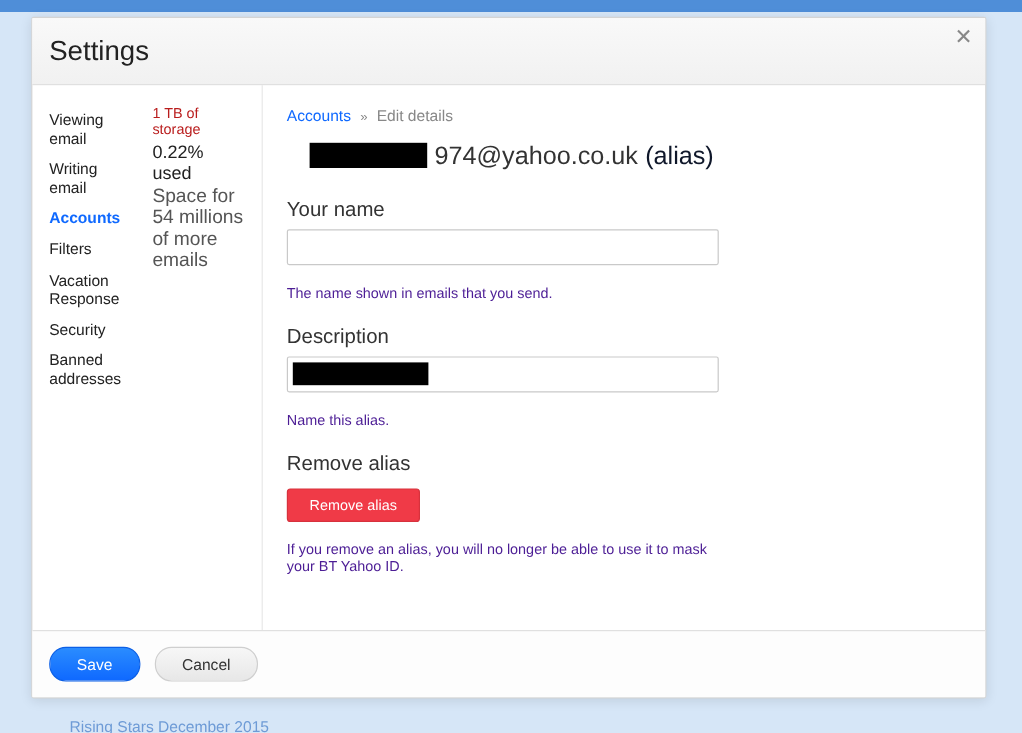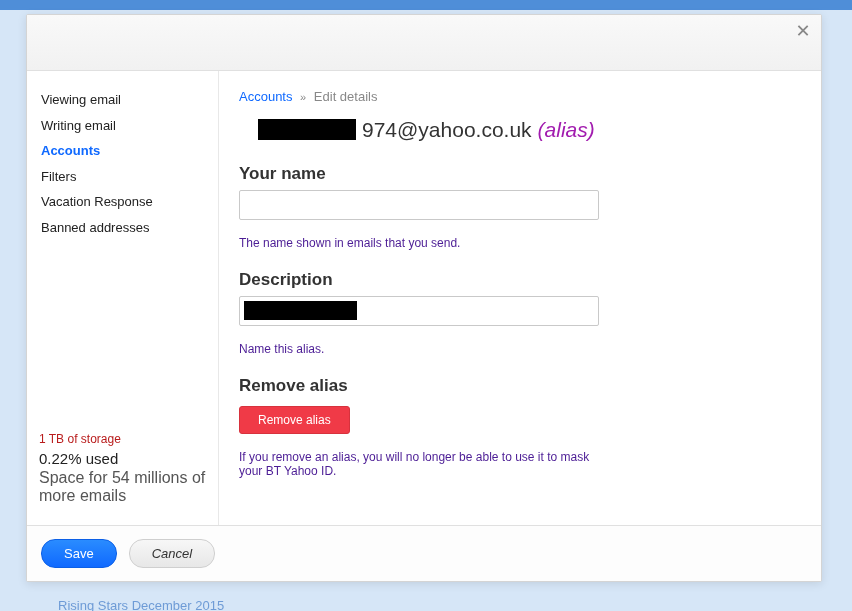--- a/index.html
+++ b/index.html
@@ -58,21 +58,21 @@
   .modal-body {
     flex: 1;
     display: flex;
     min-height: 0;
   }
   .sidebar {
     width: 192px;
     border-right: 1px solid #e8e8e8;
     padding: 16px 0 10px 0;
     display: flex;
-    flex-direction: column;
+    flex-direction: row;
     font-size: 13px;
   }
   .nav { flex: 1; }
   .nav-item {
     padding: 5px 14px;
     color: #222;
     cursor: pointer;
     line-height: 1.2;
   }
   .nav-item.active { color: #0f69ff; font-weight: 600; }
@@ -98,23 +98,23 @@
     display: flex; align-items: baseline; gap: 6px;
     margin-bottom: 22px;
     font-size: 21px; font-weight: 300; color: #333; padding-left: 19px;
   }
   .redact-lg {
     display: inline-block;
     width: 98px; height: 21px;
     background: #000;
     position: relative; top: 3px;
   }
-  .alias-tag { color: #a21caf; font-weight: 300; font-style: italic;}
+  .alias-tag { color: #0f172a; font-weight: 300;}
   .form-group { margin-bottom: 20px; max-width: 370px;}
-  .form-label { font-size: 17px; font-weight: 700; color: #333; margin-bottom: 6px;}
+  .form-label { font-size: 17px; font-weight: 400; color: #333; margin-bottom: 6px;}
   .text-input {
     width: 360px;
     height: 30px;
     border: 1px solid #c9c9c9;
     border-radius: 2px;
     padding: 4px 8px;
     font-size: 13px;
     outline: none;
   }
   .input-wrap { position: relative; width: 360px; }
@@ -155,43 +155,44 @@
   }
   .btn-primary {
     background: linear-gradient(#2a8cff, #0f69ff);
     border: 1px solid #0b5fe6;
     color: #fff;
   }
   .btn-default {
     background: linear-gradient(#f7f7f7, #e7e7e7);
     border: 1px solid #cfcfcf;
     color: #333;
-    font-style: italic;
   }
 </style>
 </head>
 <body>
 
 <div class="backdrop">
   <div class="hint-text">Rising Stars December 2015</div>
 </div>
 
 <div class="modal">
   <div class="modal-header">
+    <div class="modal-title">Settings</div>
     <div class="close-btn">✕</div>
   </div>
 
   <div class="modal-body">
     <div class="sidebar">
       <div class="nav">
         <div class="nav-item">Viewing email</div>
         <div class="nav-item">Writing email</div>
         <div class="nav-item active">Accounts</div>
         <div class="nav-item">Filters</div>
         <div class="nav-item">Vacation Response</div>
+        <div class="nav-item">Security</div>
         <div class="nav-item">Banned addresses</div>
       </div>
       <div class="storage">
         <div class="line1">1 TB of storage</div>
         <div class="line2">0.22% used</div>
         <div class="line3">Space for 54 millions of more emails</div>
       </div>
     </div>
 
     <div class="content">

